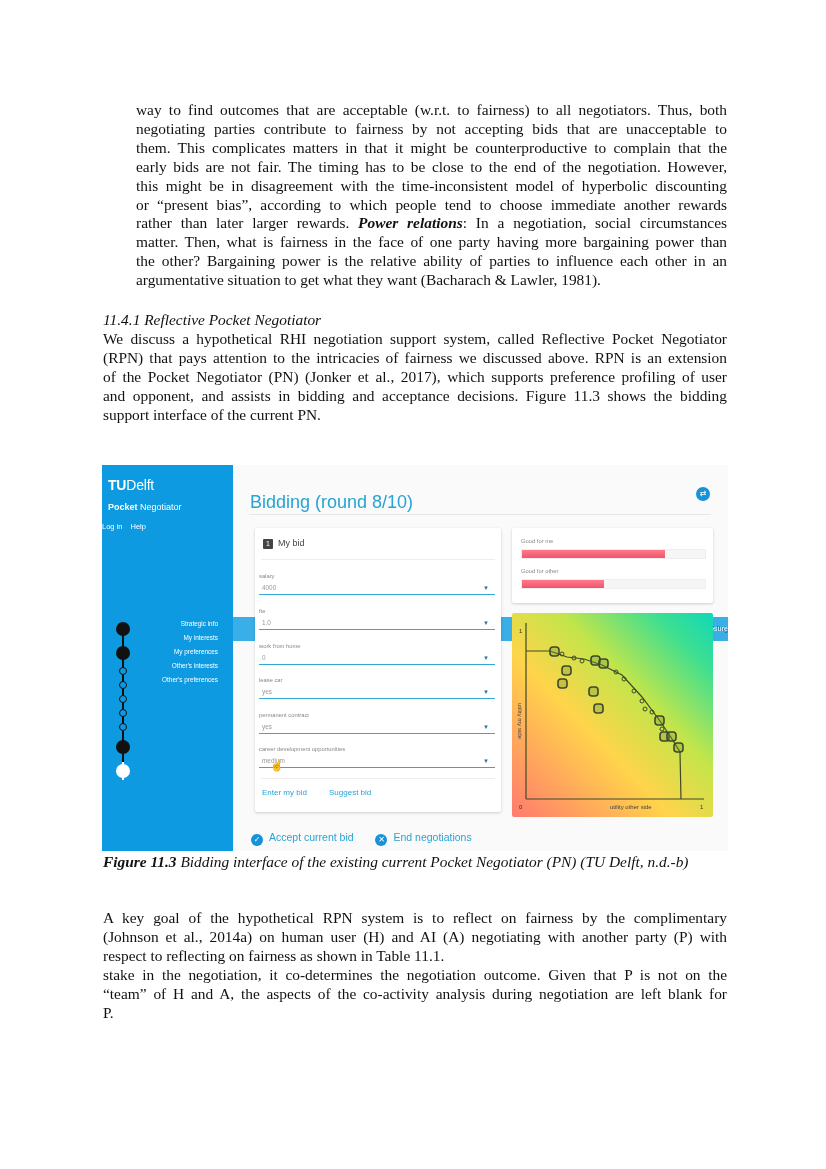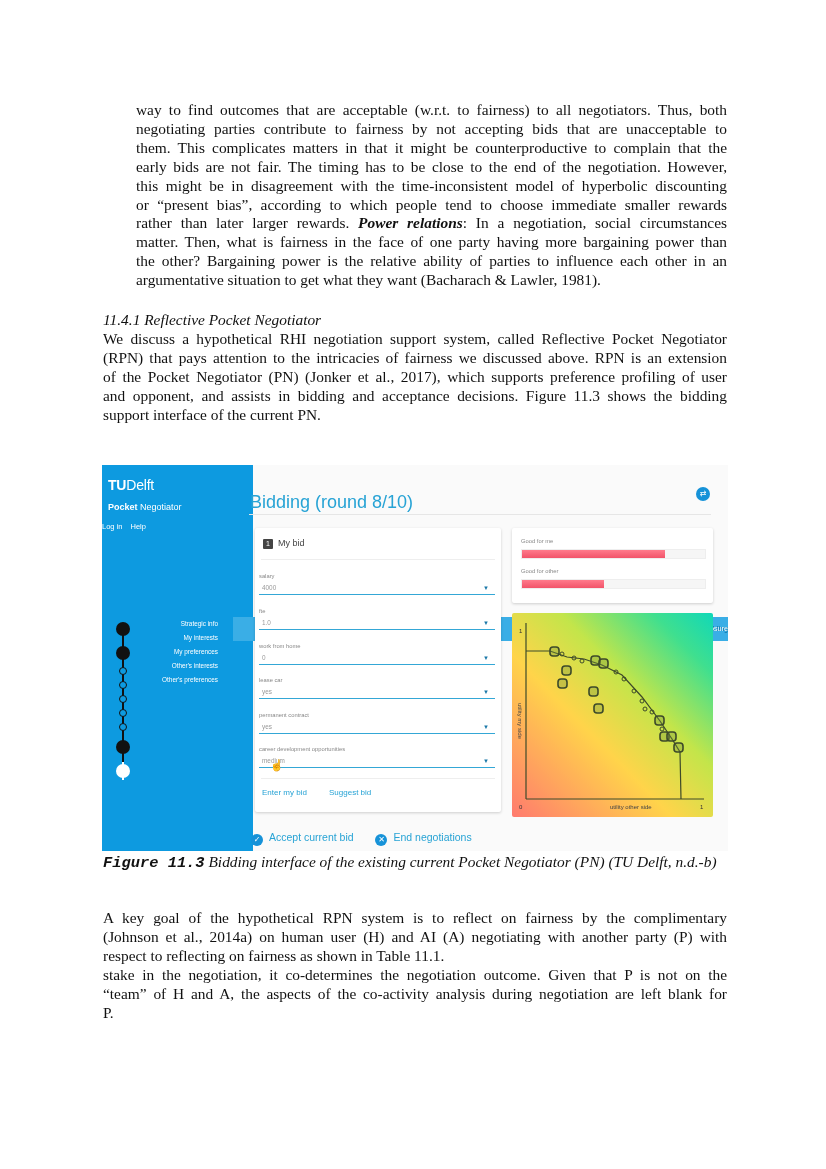--- a/index.html
+++ b/index.html
@@ -5,25 +5,25 @@
   html,body{margin:0;padding:0;background:#ffffff;}
   body{width:826px;height:1169px;position:relative;font-family:"Liberation Serif",serif;color:#111;}
   .para{position:absolute;left:103px;width:624px;font-size:15.4px;line-height:18.9px;text-align:justify;}
   .para .line{display:block;text-align:justify;text-align-last:justify;white-space:nowrap;}
   .para .line.last{text-align-last:left;}
   .p1{left:136px;width:591px;top:101px;}
   .heading{position:absolute;left:103px;top:311px;font-size:15.4px;font-style:italic;}
   .p2{top:330px;}
   .p3{top:909px;}
   .caption{position:absolute;left:103px;top:853px;width:624px;font-size:15.4px;line-height:18.5px;font-style:italic;}
-  .caption b{font-weight:bold;font-family:Liberation Mono, monospace;}
+  .caption b{font-weight:bold;}
 
   
   .fig{position:absolute;left:102px;top:465px;width:626px;height:386px;background:#fafafa;overflow:hidden;font-family:"Liberation Sans",sans-serif;}
-  .side{position:absolute;left:0;top:0;width:151px;height:386px;background:#0d9ae0;color:#fff;}
+  .side{position:absolute;left:0;top:0;width:131px;height:386px;background:#0d9ae0;color:#fff;}
   .logo{position:absolute;left:6px;top:12px;font-size:14px;font-weight:bold;letter-spacing:-0.2px;}
   .logo .tu{font-weight:bold;}
   .logo .delft{font-weight:normal;}
   .appname{position:absolute;left:6px;top:37px;font-size:9px;}
   .appname b{font-weight:bold;}
   .toplinks{position:absolute;left:0;top:57px;font-size:7.5px;}
   .toplinks span{margin-right:6px;}
   .steps{position:absolute;left:0;top:152px;width:131px;}
   .step{position:relative;height:14px;font-size:6.4px;text-align:right;padding-right:15px;line-height:14px;}
   .step.main{height:24px;line-height:24px;font-size:7.2px;}
@@ -61,21 +61,21 @@
 </style>
 </head>
 <body>
 
 <div class="para p1">
   <span class="line">way to find outcomes that are acceptable (w.r.t. to fairness) to all negotiators. Thus, both</span>
   <span class="line">negotiating parties contribute to fairness by not accepting bids that are unacceptable to</span>
   <span class="line">them. This complicates matters in that it might be counterproductive to complain that the</span>
   <span class="line">early bids are not fair. The timing has to be close to the end of the negotiation. However,</span>
   <span class="line">this might be in disagreement with the time-inconsistent model of hyperbolic discounting</span>
-  <span class="line">or “present bias”, according to which people tend to choose immediate smaller rewards</span>
+  <span class="line">or “present bias”, according to which people tend to choose immediate another rewards</span>
   <span class="line"><span>rather than later larger rewards.</span> <b><i>Power relations</i></b><span>: In a negotiation, social circumstances</span></span>
   <span class="line">matter. Then, what is fairness in the face of one party having more bargaining power than</span>
   <span class="line">the other? Bargaining power is the relative ability of parties to influence each other in an</span>
   <span class="line last">argumentative situation to get what they want (Bacharach &amp; Lawler, 1981).</span>
 </div>
 
 <div class="heading">11.4.1 Reflective Pocket Negotiator</div>
 
 <div class="para p2">
   <span class="line">We discuss a hypothetical RHI negotiation support system, called Reflective Pocket Negotiator</span>

